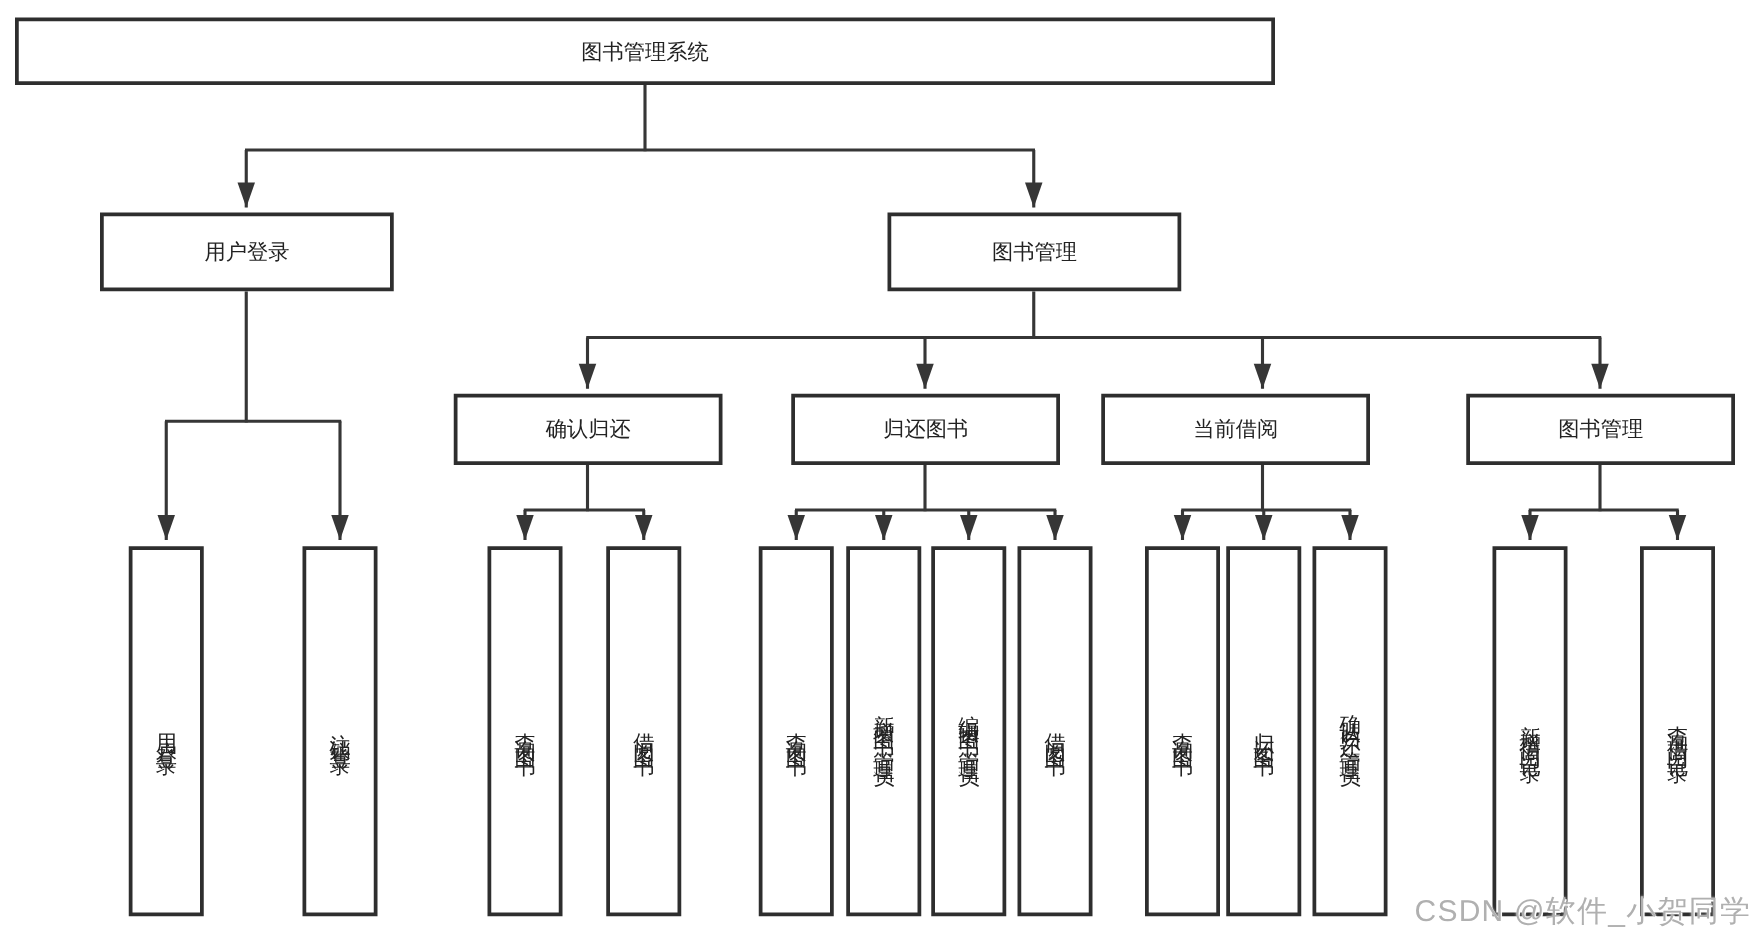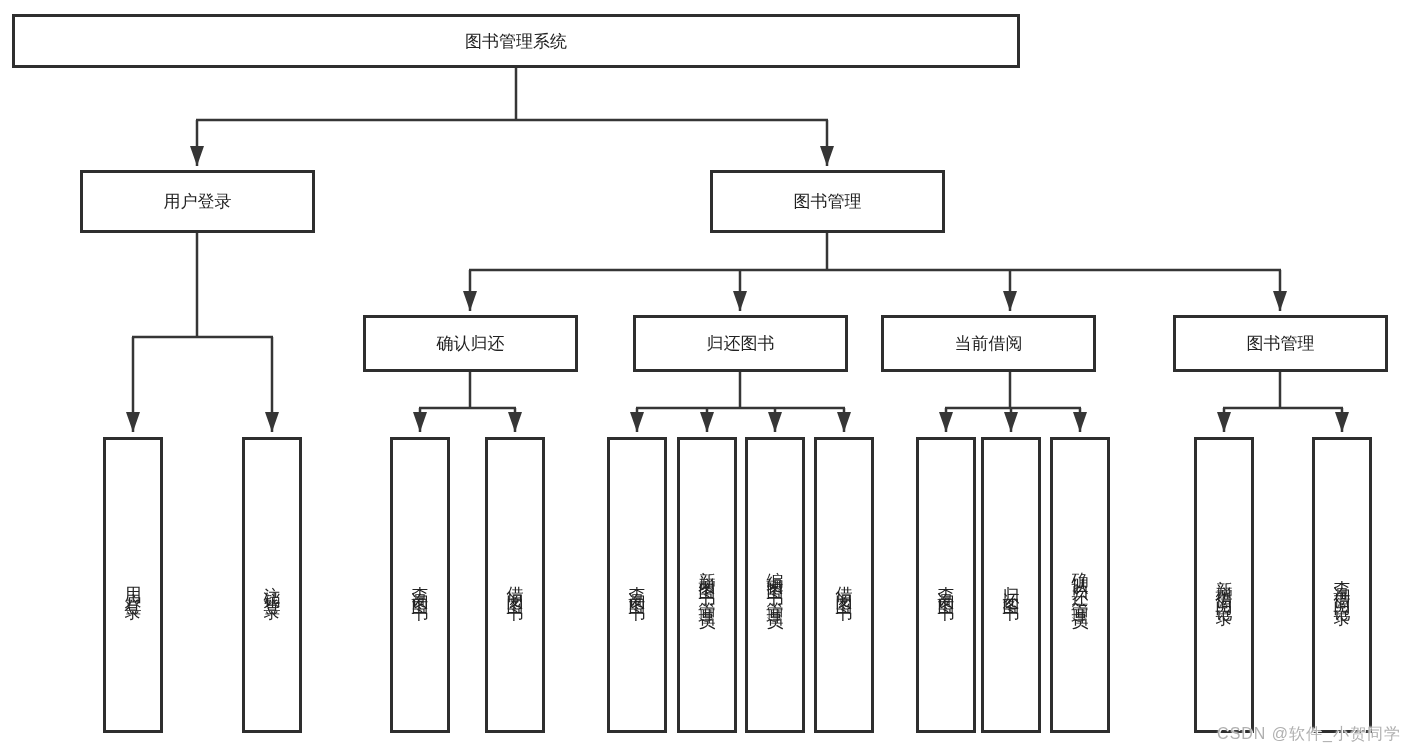--- a/index.html
+++ b/index.html
@@ -21,21 +21,21 @@
     border:3px solid var(--box_border);
     display:flex;align-items:center;justify-content:center;
     font-size:17px;color:var(--text);text-align:center;
   }
   .leaf span{
     writing-mode:vertical-rl;text-orientation:mixed;
     letter-spacing:6px;line-height:1;display:block;
   }
   .watermark{
     position:absolute;right:4px;bottom:2px;
-    font-size:16px;color:var(--watermark_text);
+    font-size:24px;color:var(--watermark_text);
     text-shadow:0 0 2px #ffffff,1px 1px 0 #ffffff;
     letter-spacing:1px;white-space:nowrap;
   }
 </style>
 </head>
 <body>
 
 <div class="canvas">
 
   <svg class="connectors" viewBox="0 0 1405 747" xmlns="http://www.w3.org/2000/svg" aria-hidden="true">

